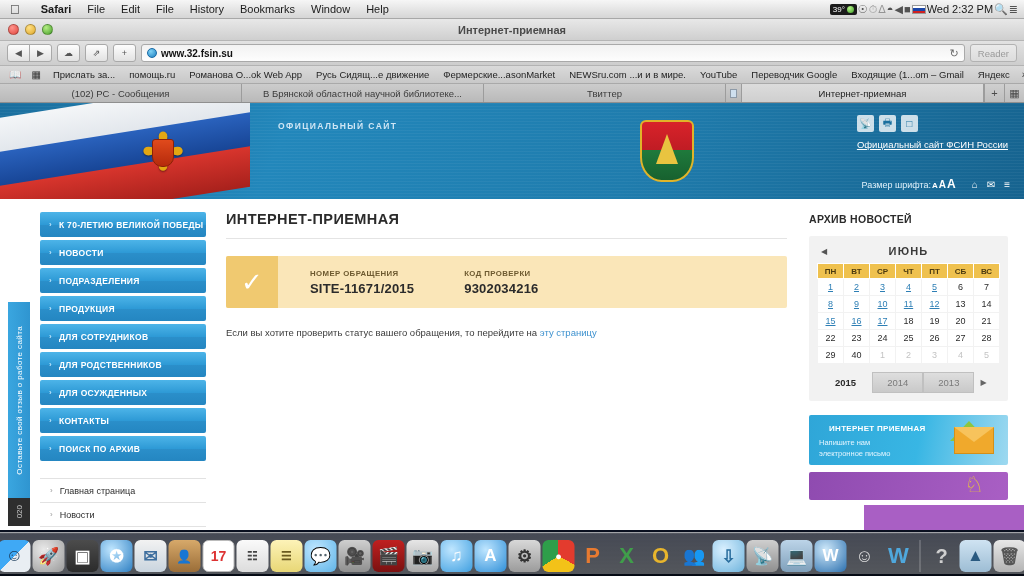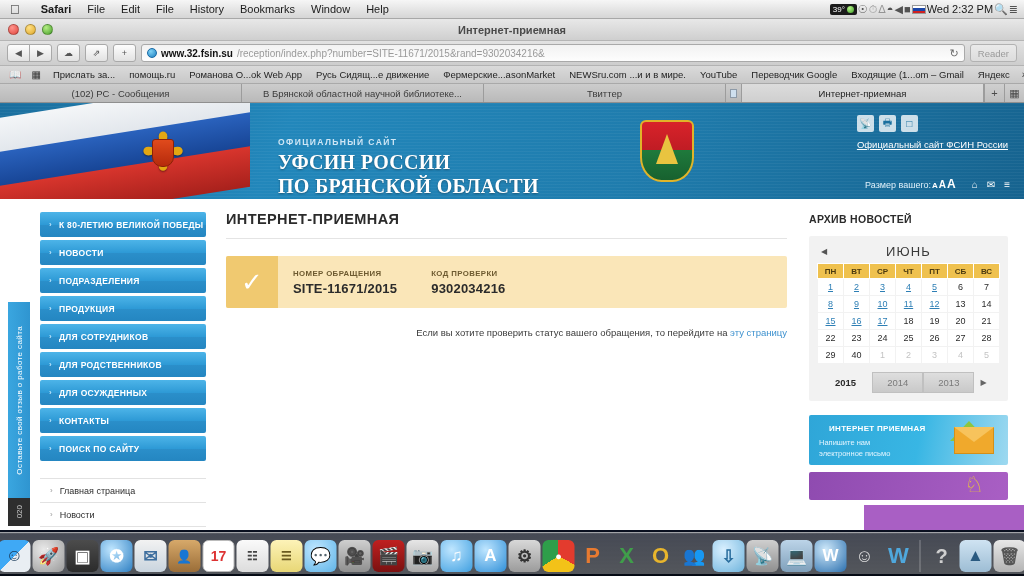--- a/index.html
+++ b/index.html
@@ -136,21 +136,21 @@
     display:flex;align-items:center;justify-content:center;
     font-size:52px; color:#e3a712; text-shadow:0 1px 2px rgba(0,0,0,.45);
     line-height:1;
   }
   .emblem .shield{
     position:absolute;width:22px;height:28px;border-radius:3px 3px 10px 10px;
     background:linear-gradient(to bottom,#e04a1c,#b52a0c); top:22px;
     border:1px solid #8a2107;
   }
   .hdr-titles{ position:absolute; left:278px; top:18px; color:#fff; }
-  .hdr-sup{font-size:8.5px; letter-spacing:1.4px; font-weight:bold; color:#cfe6f5; margin-bottom:4px;margin-top:16px;}
+  .hdr-sup{font-size:8.5px; letter-spacing:1.4px; font-weight:bold; color:#cfe6f5; margin-bottom:4px;}
   .hdr-main{font-family:"Liberation Serif",serif; font-weight:bold; font-size:20px;
     line-height:1.18; letter-spacing:.3px; text-shadow:0 1px 2px rgba(0,0,0,.35);}
   .region-emblem{
     position:absolute; left:628px; top:14px; width:78px; height:68px;
     display:flex;align-items:center;justify-content:center;
   }
   .re-shield{
     width:54px;height:62px;border-radius:6px 6px 40% 40%;
     background:linear-gradient(to bottom,#d8232a 0%,#c01c24 48%,#1f7a3c 48%,#17612f 100%);
     border:2px solid #e0b429; position:relative;
@@ -210,32 +210,32 @@
   }
   .confirm-box{
     margin-top:17px; display:flex; align-items:stretch;
     background:#fae6b8; height:52px; border-radius:2px; overflow:hidden;
   }
   .cb-check{
     width:52px; flex:none; background:#f0c970;
     display:flex;align-items:center;justify-content:center;
     color:#fff; font-size:26px; line-height:1;
   }
-  .cb-fields{display:flex; align-items:center; gap:34px; padding-left:15px;}
+  .cb-fields{display:flex; align-items:center; gap:50px; padding-left:32px;}
   .cb-label{font-size:7.8px;font-weight:bold;color:#6d5a30;letter-spacing:.4px;margin-bottom:3px;}
   .cb-value{font-size:13px;font-weight:bold;color:#2b2b2b;letter-spacing:.2px;}
-  .note{margin-top:19px;font-size:9.5px;color:#3a3a3a;text-align:right;}
+  .note{margin-top:19px;font-size:9.5px;color:#3a3a3a;}
   .note a{color:#3e92cf;text-decoration:none;}
 
   .right-col{ width:215px; padding:14px 16px 0 0; }
   .rc-title{font-size:10.5px;font-weight:bold;color:#2b2b2b;letter-spacing:.3px;margin-bottom:11px;}
   .cal-wrap{background:#f2f2f2;padding:7px 8px 8px;border-radius:2px;}
   .cal-nav{display:flex;align-items:center;justify-content:center;position:relative;height:16px;}
   .cal-nav .prev{position:absolute;left:4px;font-size:8px;color:#555;}
-  .cal-month{font-size:13px;font-weight:normal;color:#3a3a3a;letter-spacing:1.2px;text-align:center;}
+  .cal-month{font-size:11px;font-weight:bold;color:#3a3a3a;letter-spacing:1.2px;text-align:center;}
   table.cal{border-collapse:collapse;width:100%;margin-top:4px;}
   table.cal th{
     background:#efc14e; color:#4b3a10; font-size:8px; font-weight:bold;
     height:15px; width:14.28%; border:1px solid #fff;
   }
   table.cal td{
     text-align:center; height:17px; font-size:9px; color:#2b2b2b;
     background:#fff; border:1px solid #f2f2f2;
   }
   table.cal td.link{color:#2e7fb5;text-decoration:underline;}
@@ -322,21 +322,20 @@
       <div class="navgrp">
         <div class="tbtn">◀</div>
         <div class="tbtn">▶</div>
       </div>
       <div class="tbtn">☁</div>
       <div class="tbtn">⇗</div>
       <div class="tbtn">+</div>
       <div class="urlbar">
         <span class="globe"></span>
         <span class="url-host">www.32.fsin.su</span>
-        <span class="url-rest">/reception/index.php?number=SITE-11671/2015&amp;rand=9302034216&amp;</span>
         <span class="reload">↻</span>
       </div>
       <div class="reader-btn">Reader</div>
     </div>
 
     <div class="bookmarkbar">
       <span class="bm-ico">📖</span>
       <span class="bm-ico">▦</span>
       <span class="bm">Прислать за...</span>
       <span class="bm">помощь.ru</span>
@@ -370,44 +369,40 @@
           <div class="flagband fb1"></div>
           <div class="flagband fb2"></div>
           <div class="flagband fb3"></div>
         </div>
         <div class="emblem">
           ✢<span class="shield"></span>
         </div>
 
         <div class="hdr-titles">
           <div class="hdr-sup">ОФИЦИАЛЬНЫЙ САЙТ</div>
-          <div class="hdr-main">
-            <div>УФСИН РОССИИ</div>
-            <div>ПО БРЯНСКОЙ ОБЛАСТИ</div>
-          </div>
         </div>
 
         <div class="region-emblem">
           <div class="re-shield">
               <div class="re-tree"></div>
             </div>
         </div>
 
         <div class="hdr-right">
           <div class="sq-icons">
             <div class="sq-ico">📡</div>
             <div class="sq-ico">🖶</div>
             <div class="sq-ico">□</div>
           </div>
           <div class="fsin-link">Официальный сайт ФСИН России</div>
         </div>
 
         <div class="hdr-bottom">
           <div class="fontsize">
-            <span>Размер вашего:</span>
+            <span>Размер шрифта:</span>
             <b class="fs-a1">A</b>
             <b class="fs-a2">A</b>
             <b class="fs-a3">A</b>
           </div>
           <div class="hdr-mini">
             <span>⌂</span>
             <span>✉</span>
             <span>≡</span>
           </div>
         </div>
@@ -419,21 +414,21 @@
           <span>Оставьте свой отзыв о работе сайта</span>
         </div>
         <div class="vtab2">
           <span>020</span>
         </div>
 
         <div class="left-col">
           <div class="mainmenu">
             <div class="mm-item">
               <span class="chev">›</span>
-              <span>К 80-ЛЕТИЮ ВЕЛИКОЙ ПОБЕДЫ</span>
+              <span>К 70-ЛЕТИЮ ВЕЛИКОЙ ПОБЕДЫ</span>
             </div>
             <div class="mm-item">
               <span class="chev">›</span>
               <span>НОВОСТИ</span>
             </div>
             <div class="mm-item">
               <span class="chev">›</span>
               <span>ПОДРАЗДЕЛЕНИЯ</span>
             </div>
             <div class="mm-item">
@@ -451,21 +446,21 @@
             <div class="mm-item">
               <span class="chev">›</span>
               <span>ДЛЯ ОСУЖДЕННЫХ</span>
             </div>
             <div class="mm-item">
               <span class="chev">›</span>
               <span>КОНТАКТЫ</span>
             </div>
             <div class="mm-item">
               <span class="chev">›</span>
-              <span>ПОИСК ПО САЙТУ</span>
+              <span>ПОИСК ПО АРХИВ</span>
             </div>
           </div>
 
           <div class="submenu">
             <div class="sm-item">
               <span class="chev">›</span>
               <span>Главная страница</span>
             </div>
             <div class="sm-item">
               <span class="chev">›</span>

